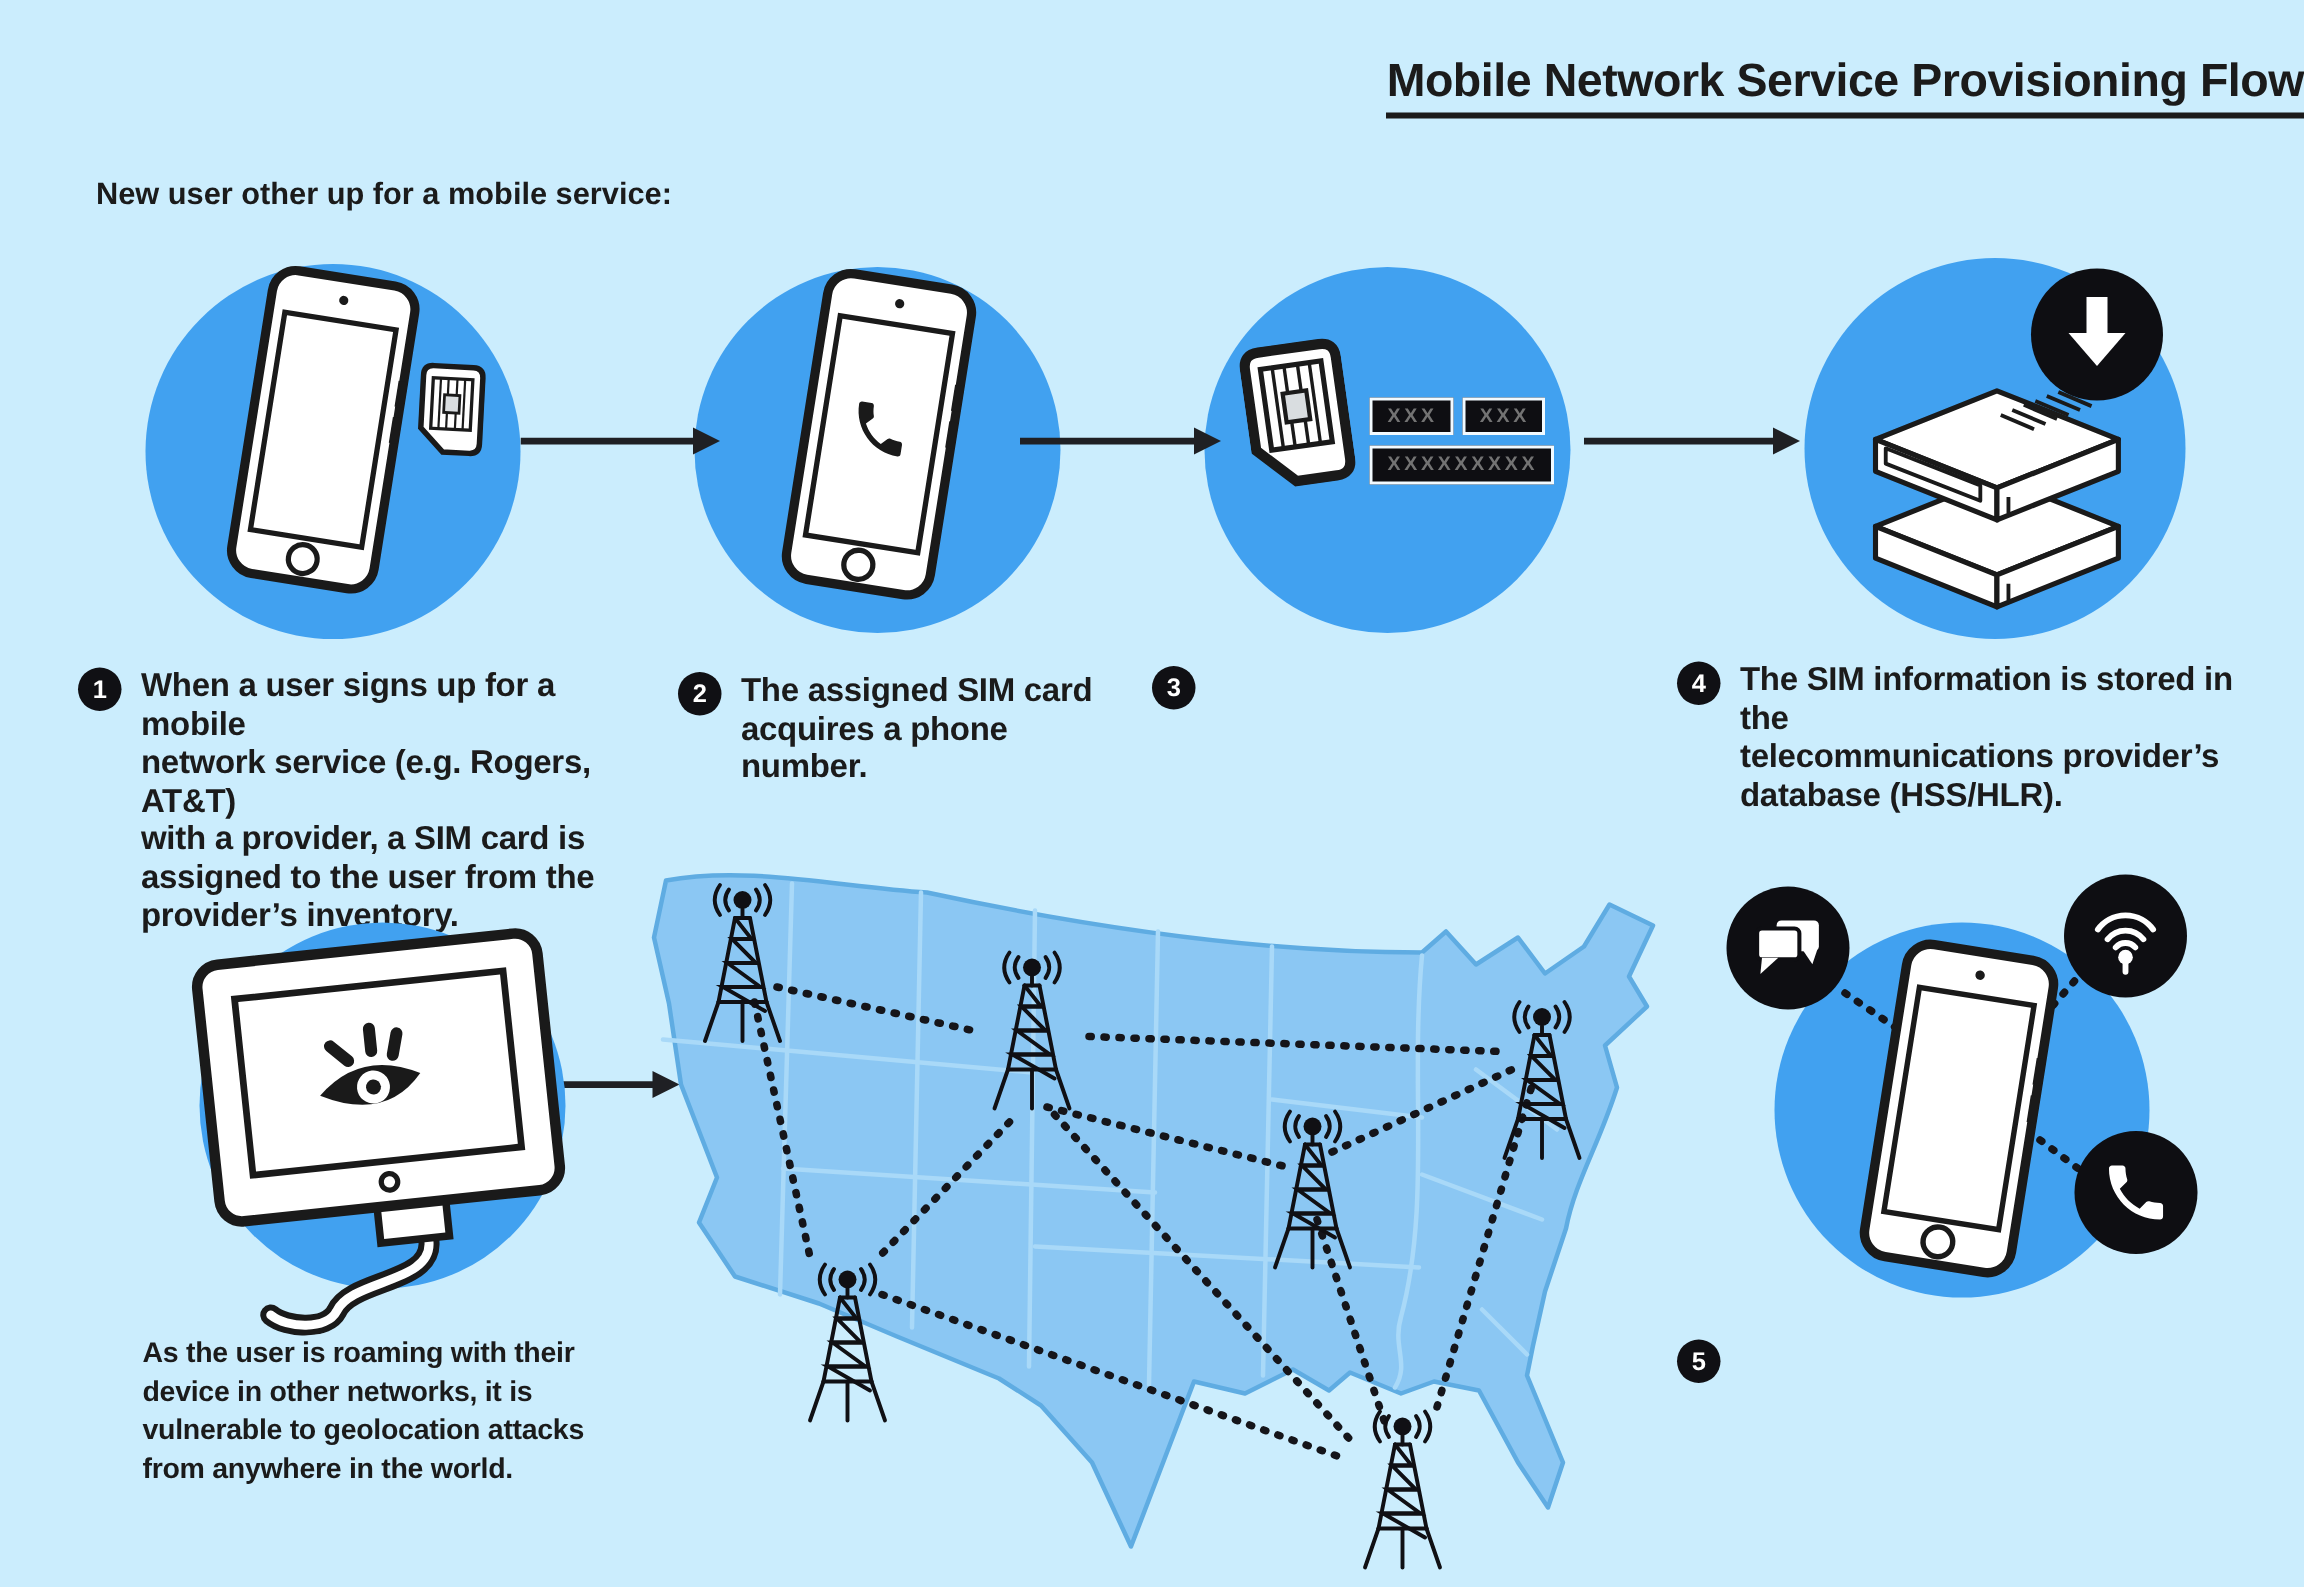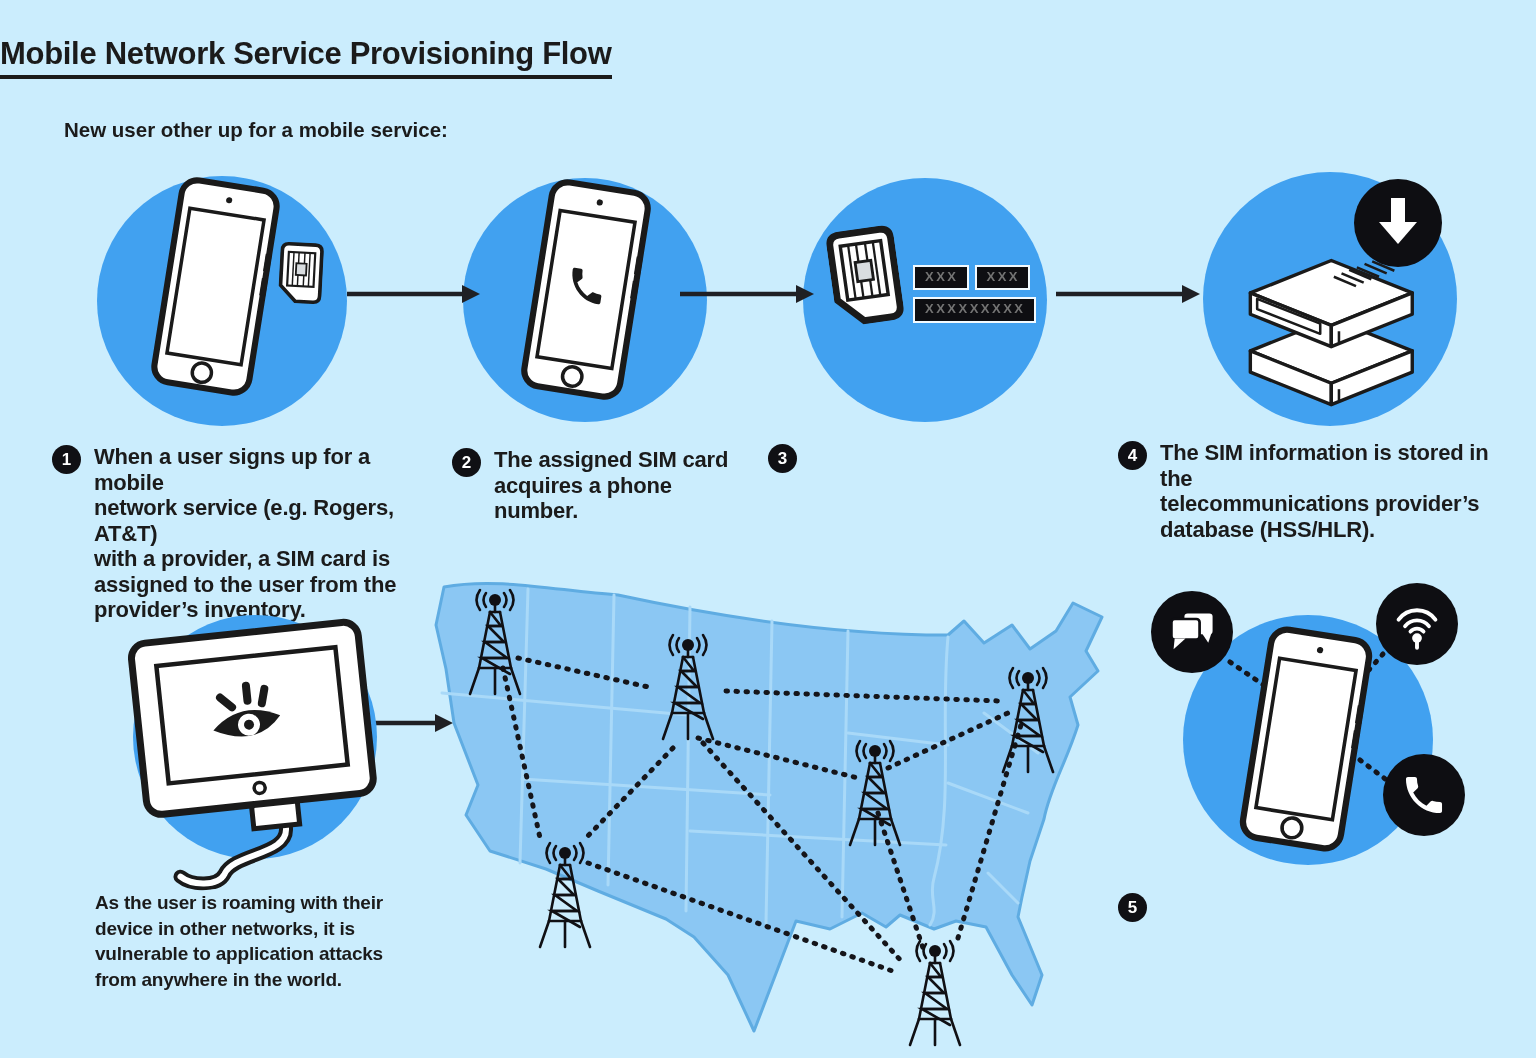--- a/index.html
+++ b/index.html
@@ -3,21 +3,21 @@
 <meta charset="utf-8">
 <style>
   html,body{margin:0;padding:0;}
   .canvas{
     position:relative;width:1536px;height:1058px;overflow:hidden;
     background:#CBEDFD;color:#1B1B1B;
     font-family:"Liberation Sans","DejaVu Sans",sans-serif;
   }
   .abs{position:absolute;}
   
-  .title-wrap{left:0;top:36px;width:1536px;text-align:left;}
+  .title-wrap{left:0;top:36px;width:1536px;text-align:right;}
   .title-wrap h1{
     display:inline-block;margin:0;font-size:31px;font-weight:bold;letter-spacing:-0.3px;
     border-bottom:4px solid #1B1B1B;padding-bottom:3px;
   }
   .subtitle{left:64px;top:118px;font-size:20.5px;font-weight:bold;}
   
   .bluecircle{border-radius:50%;background:#41A1F0;}
   
   .arrow line{stroke:#1F2024;stroke-width:4.5;}
   .arrow polygon{fill:#1F2024;}
@@ -177,21 +177,21 @@
     <p data-name="step-4-text">The SIM information is stored in the
 telecommunications provider’s
 database (HSS/HLR).</p>
   </div>
   <div class="abs step" style="left:1118px;top:892px;width:380px;" data-name="step-5">
     <div class="badge" data-name="step-5-number-badge">5</div>
   </div>
   <div class="abs note" style="left:95px;top:890px;width:340px;" data-name="roaming-note">
     <p data-name="roaming-note-text">As the user is roaming with their
 device in other networks, it is
-vulnerable to application attacks
+vulnerable to geolocation attacks
 from anywhere in the world.</p>
   </div>
 
   <svg class="abs" style="left:428px;top:573px;" width="690" height="478" viewBox="0 0 690 478" data-name="usa-map-svg">
     <defs>
       <symbol id="tower" viewBox="0 0 64 112" overflow="visible">
         <circle cx="32" cy="12" r="6" fill="#101014"></circle>
         <path class="tw" d="M23,5 Q18,12 23,19"></path>
         <path class="tw" d="M17,2 Q10,12 17,22"></path>
         <path class="tw" d="M41,5 Q46,12 41,19"></path>

